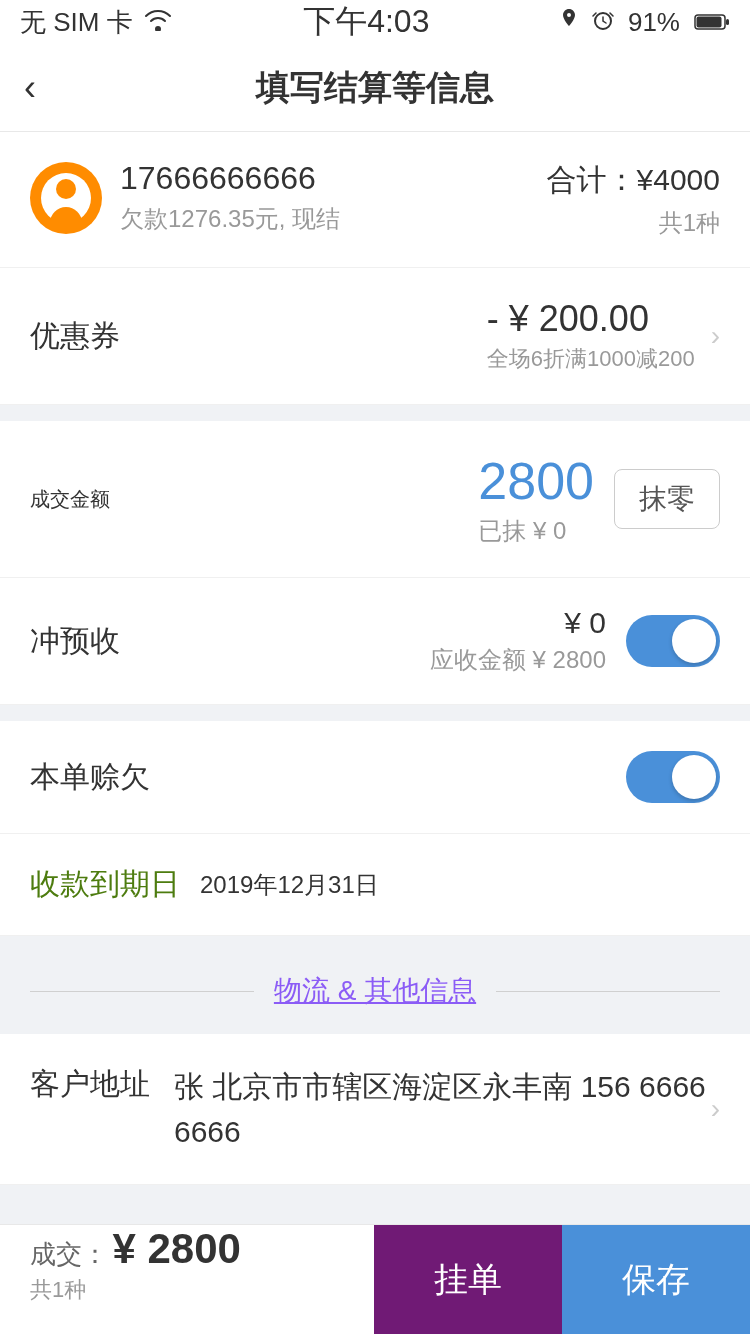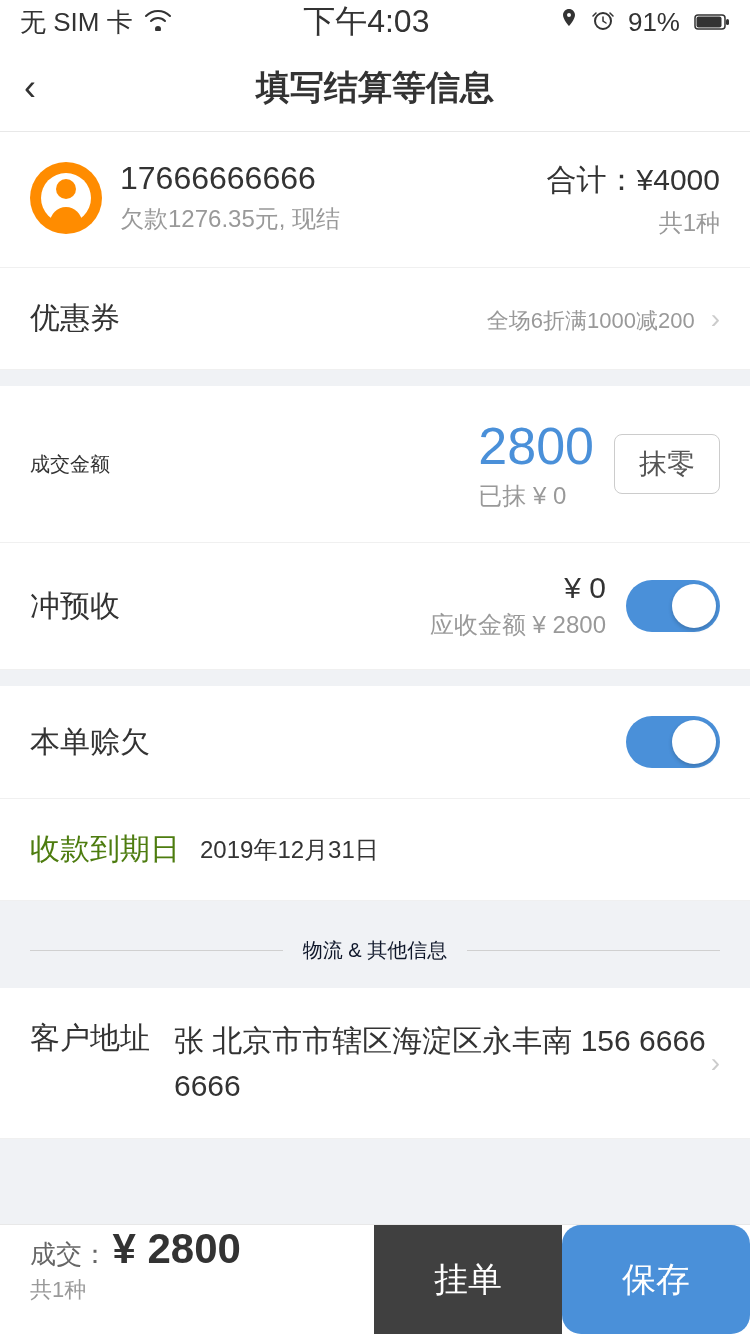--- a/index.html
+++ b/index.html
@@ -212,21 +212,21 @@
       display: flex;
       align-items: center;
       justify-content: center;
       gap: 20px;
     }
     .divider-line {
       flex: 1;
       height: 1px;
       background: #d0d0d0;
     }
-    .divider-text { font-size: 20px; color: #0f172a; }
+    .divider-text { font-size: 28px; color: #8b5cf6; text-decoration: underline; }
 
     
     .address-row {
       background: #fff;
       padding: 30px;
       display: flex;
       align-items: flex-start;
       justify-content: space-between;
       border-bottom: 1px solid #f0f0f0;
     }
@@ -253,41 +253,40 @@
     .bottom-deal-label { font-size: 26px; color: #666; }
     .bottom-deal-amount { font-size: 42px; font-weight: 600; color: #333; }
     .bottom-deal-count { font-size: 22px; color: #999; margin-top: 2px; }
     .bottom-btn-group {
       display: flex;
       height: 100%;
     }
     .btn-hold {
       width: 188px;
       height: 100%;
-      background: #404040;
+      background: #701a75;
       display: flex;
       align-items: center;
       justify-content: center;
       font-size: 34px;
       color: #fff;
       cursor: pointer;
       font-weight: 500;
     }
     .btn-save {
       width: 188px;
       height: 100%;
       background: #4a90d9;
       display: flex;
       align-items: center;
       justify-content: center;
       font-size: 34px;
       color: #fff;
       cursor: pointer;
       font-weight: 500;
-      border-radius: 19px;
     }
   </style>
 </head>
 <body>
 
 <div class="status-bar">
   <div class="status-left">
     <span>无 SIM 卡</span>
     <span>
       <svg width="30" height="22" viewBox="0 0 30 22" fill="none">
@@ -344,20 +343,21 @@
         <span>合计：</span><span>¥4000</span>
       </div>
       <div class="total-count">共1种</div>
     </div>
   </div>
 
   <div class="row-item">
     <div class="row-label">优惠券</div>
     <div class="row-right">
       <div>
+        <div class="discount-value">- ¥ 200.00</div>
         <div class="discount-sub">全场6折满1000减200</div>
       </div>
       <div class="chevron-icon">›</div>
     </div>
   </div>
 
   <div class="section-gap"></div>
 
   <div class="deal-amount-section">
     <div class="deal-label">成交金额</div>

